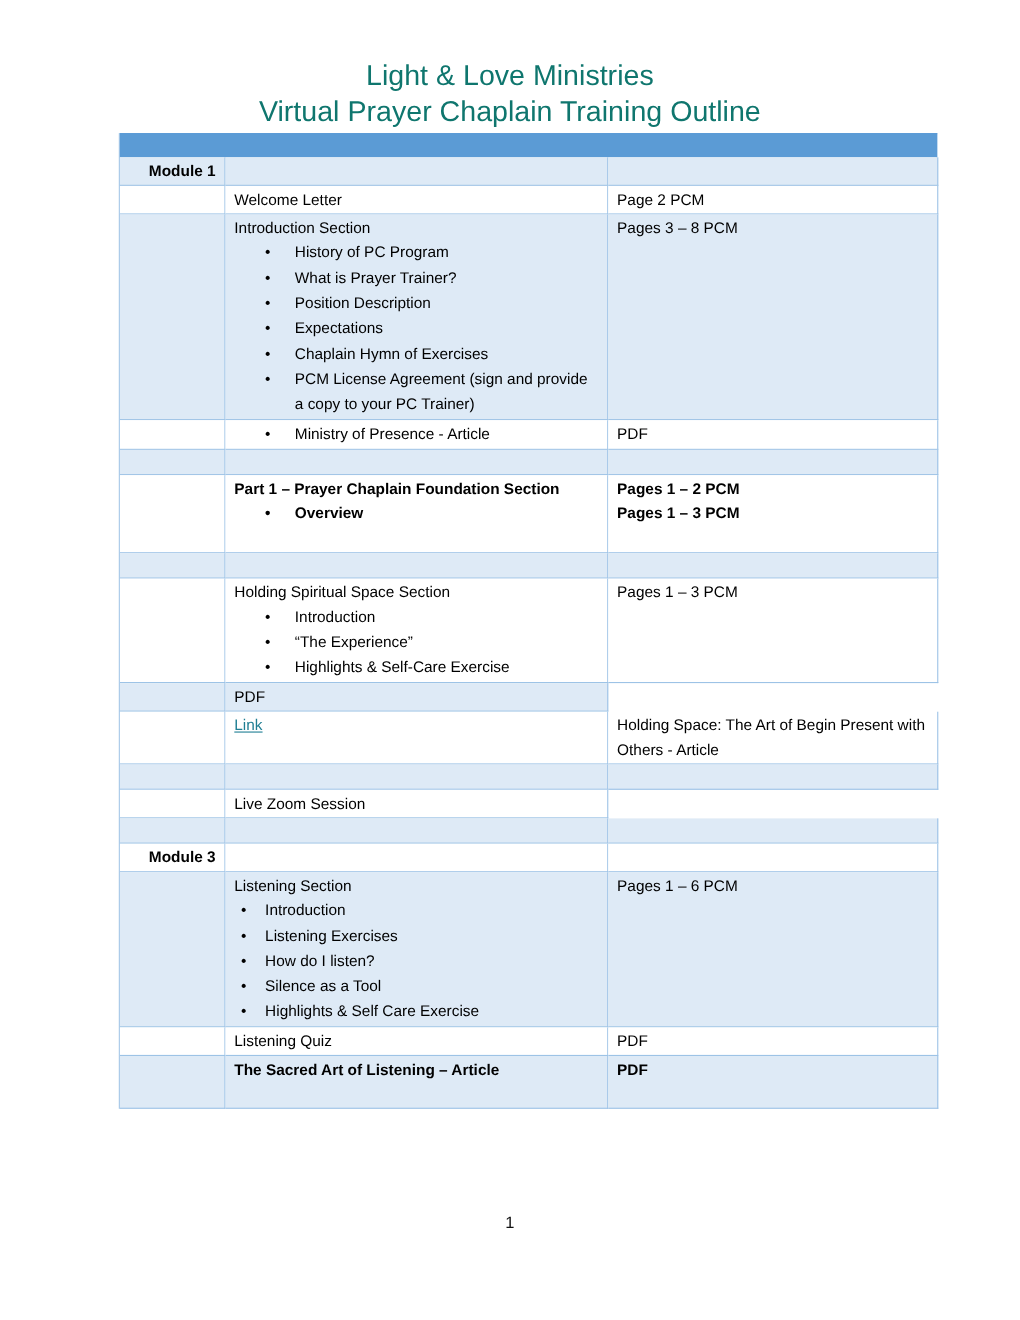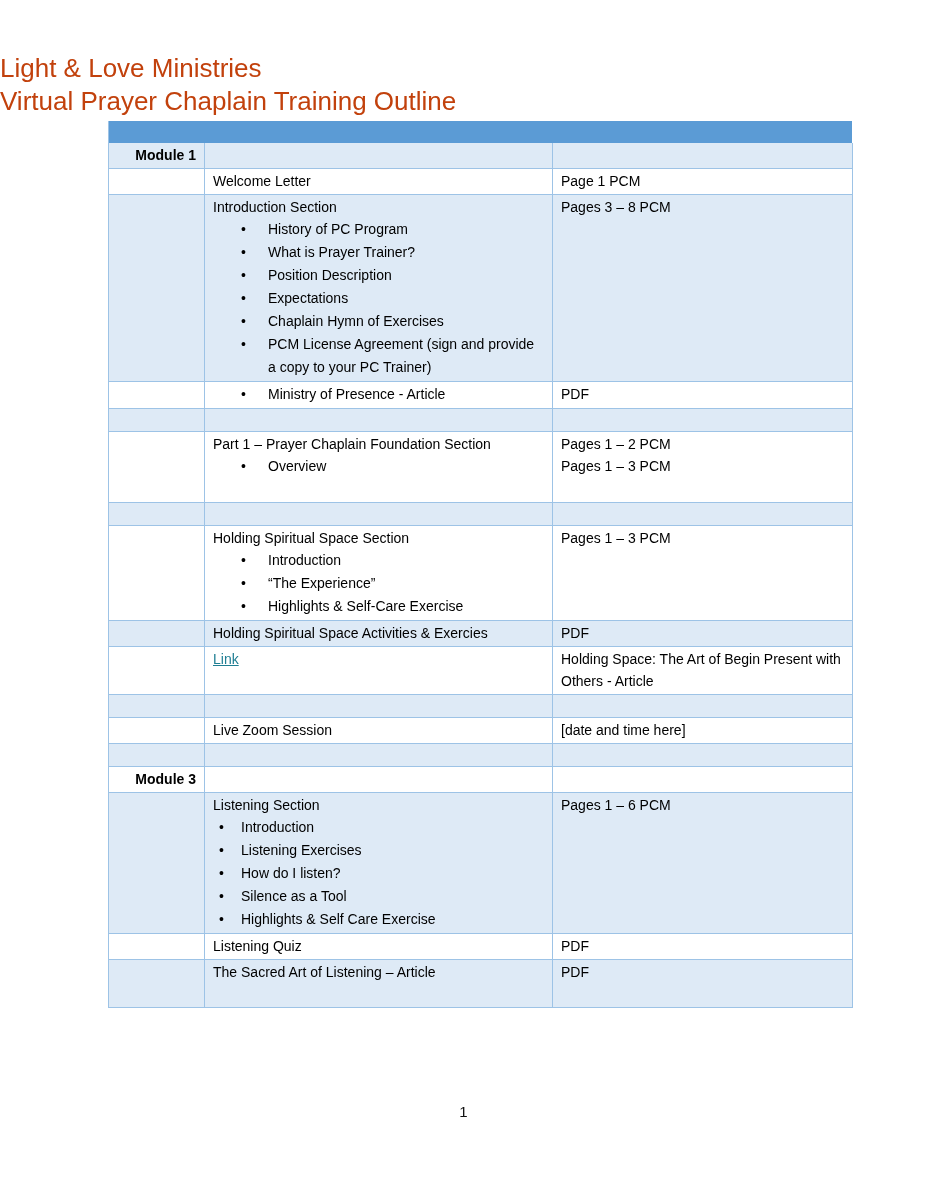--- a/index.html
+++ b/index.html
@@ -9,42 +9,42 @@
     --link:#1F7E93;
   }
   *{box-sizing:border-box;}
   html,body{margin:0;padding:0;}
   body{
     width:927px;height:1200px;position:relative;overflow:hidden;
     background:#ffffff;color:#000;
     font-family:"Liberation Sans","DejaVu Sans",sans-serif;
   }
   .titles{
-    padding-top:52px;text-align:left;
-    font-size:26px;line-height:33px;font-weight:400;color:#c2410c;
+    padding-top:52px;text-align:center;
+    font-size:26px;line-height:33px;font-weight:400;color:#0f766e;
   }
   .titles h1,.titles h2{margin:0;font-size:26px;font-weight:400;}
   .outline-table{
     position:absolute;left:108px;top:121px;width:744px;
     border-left:1px solid var(--border);
   }
   .header-bar{
     height:22px;background:var(--bar);
     border-top:1px solid var(--bar);border-right:1px solid var(--bar);
   }
   .row{display:grid;grid-template-columns:96px 348px 300px;}
   .cell{
     border-right:1px solid var(--border);
     border-bottom:1px solid var(--border);
     background:#fff;
     padding:1px 8px 2px 8px;
     font-size:14px;line-height:22px;min-height:23px;
   }
   .row.shade .cell{background:var(--shade);}
-  .row.pad-bottom .cell{padding-bottom:24px;}
+  .row.pad-bottom .cell{padding-bottom:24px;font-weight:bold;}
   .module-cell{font-weight:bold;text-align:right;}
   .line{white-space:normal;}
   .bullets.wide{padding-left:28px;}
   .bullets.narrow{padding-left:6px;}
   .bullet{display:flex;align-items:flex-start;line-height:23px;}
   .bullets.wide .marker{flex:0 0 27px;}
   .bullets.narrow .marker{flex:0 0 22px;}
   .marker{font-size:14px;}
   .bullet-text{flex:1 1 auto;}
   .doc-link{color:var(--link);text-decoration:underline;cursor:pointer;}
@@ -68,21 +68,21 @@
         <div class="cell module-cell"><span>Module 1</span></div>
         <div class="cell content-cell"></div>
         <div class="cell pages-cell"></div>
       </div>
       <div class="row">
         <div class="cell module-cell"></div>
         <div class="cell content-cell">
           <div class="line">Welcome Letter</div>
         </div>
         <div class="cell pages-cell">
-          <div class="line">Page 1 PCM</div>
+          <div class="line">Page 2 PCM</div>
         </div>
       </div>
       <div class="row shade">
         <div class="cell module-cell"></div>
         <div class="cell content-cell">
           <div class="line">Introduction Section</div>
           <div class="bullets wide">
             <div class="bullet">
               <span class="marker">•</span>
               <span class="bullet-text">History of PC Program</span>
@@ -171,46 +171,40 @@
               <span class="bullet-text">Highlights &amp; Self-Care Exercise</span>
             </div>
           </div>
         </div>
         <div class="cell pages-cell">
           <div class="line">Pages 1 – 3 PCM</div>
         </div>
       </div>
       <div class="row shade">
         <div class="cell module-cell"></div>
-        <div class="cell content-cell">
-          <div class="line">Holding Spiritual Space Activities &amp; Exercies</div>
-        </div>
         <div class="cell pages-cell">
           <div class="line">PDF</div>
         </div>
       </div>
       <div class="row">
         <div class="cell module-cell"></div>
         <div class="cell pages-cell"><a class="doc-link" href="#">Link</a></div>
         <div class="cell content-cell">
           <div class="line">Holding Space: The Art of Begin Present with Others - Article</div>
         </div>
       </div>
       <div class="row shade">
         <div class="cell module-cell"></div>
         <div class="cell content-cell"></div>
         <div class="cell pages-cell"></div>
       </div>
       <div class="row">
         <div class="cell module-cell"></div>
         <div class="cell content-cell">
           <div class="line">Live Zoom Session</div>
-        </div>
-        <div class="cell pages-cell">
-          <div class="line">[date and time here]</div>
         </div>
       </div>
       <div class="row shade">
         <div class="cell module-cell"></div>
         <div class="cell content-cell"></div>
         <div class="cell pages-cell"></div>
       </div>
       <div class="row">
         <div class="cell module-cell"><span>Module 3</span></div>
         <div class="cell content-cell"></div>

